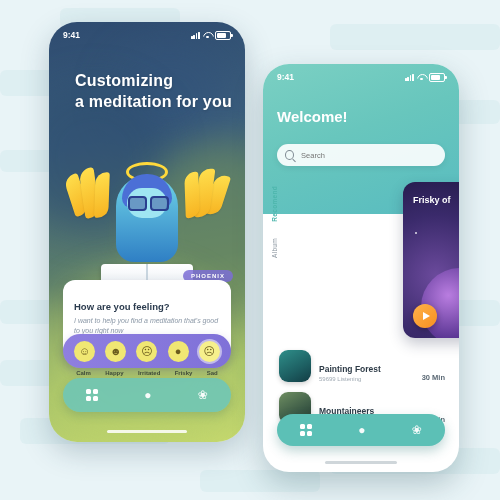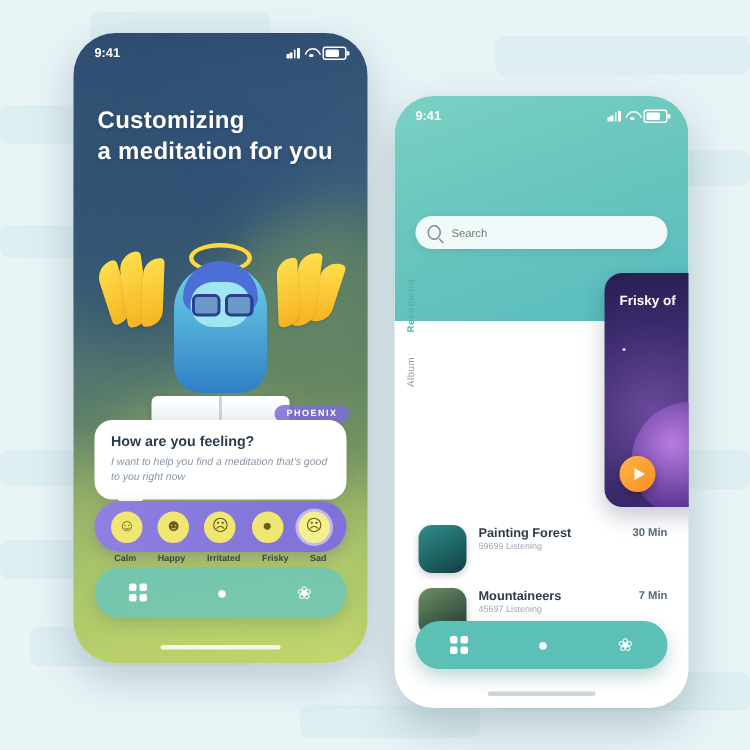--- a/index.html
+++ b/index.html
@@ -46,41 +46,41 @@
   .sig i:nth-child(2){left:2.4px;height:4px;}
   .sig i:nth-child(3){left:4.8px;height:5.5px;}
   .sig i:nth-child(4){left:7.2px;height:7px;}
   .wifi{width:9px;height:7px;position:relative;}
   .wifi::before{content:"";position:absolute;left:0;top:0;width:9px;height:9px;border:1.6px solid #fff;border-radius:50%;clip-path:polygon(0 0,100% 0,100% 45%,0 45%);}
   .wifi::after{content:"";position:absolute;left:3.3px;top:4.6px;width:2.4px;height:2.4px;background:#fff;border-radius:50%;}
   .bat{width:14px;height:7px;border:1px solid #fff;border-radius:2px;position:relative;}
   .bat::after{content:"";position:absolute;right:-2.5px;top:2px;width:1.5px;height:3px;background:#fff;border-radius:0 1px 1px 0;}
   .bat i{position:absolute;left:1px;top:1px;bottom:1px;width:9px;background:#fff;border-radius:1px;}
 
-  .p1-title{position:absolute;left:16px;top:48px;color:#fff;font-size:16px;font-weight:bold;line-height:21px;letter-spacing:.2px;text-shadow:0 1px 3px rgba(0,0,0,.18);}
+  .p1-title{position:absolute;left:26px;top:48px;color:#fff;font-size:16px;font-weight:bold;line-height:21px;letter-spacing:.2px;text-shadow:0 1px 3px rgba(0,0,0,.18);}
 
   
   .char{position:absolute;left:50%;top:140px;transform:translateX(-50%);width:160px;height:130px;}
   .wingL,.wingR{position:absolute;top:6px;width:52px;height:62px;}
   .wingL{left:2px;}
   .wingR{right:2px;}
   .feather{position:absolute;border-radius:12px 3px 12px 3px;background:linear-gradient(160deg,#ffe14f,#f6b11f);box-shadow:0 1px 2px rgba(0,0,0,.12);}
   .halo{position:absolute;left:50%;top:0;transform:translateX(-50%);width:36px;height:14px;border:3px solid #ffd93b;border-radius:50%;}
   .body{position:absolute;left:50%;top:14px;transform:translateX(-50%);width:62px;height:86px;border-radius:30px 30px 18px 18px;background:linear-gradient(180deg,#6fd4e8,#2f7fc4);}
   .hair{position:absolute;left:50%;top:12px;transform:translateX(-50%);width:50px;height:34px;border-radius:26px 26px 10px 10px;background:#4b6fd6;}
   .face{position:absolute;left:50%;top:26px;transform:translateX(-50%);width:40px;height:30px;border-radius:18px;background:#9fe6f2;}
   .glass{position:absolute;top:34px;width:15px;height:11px;border:2px solid #2a3f8f;border-radius:4px;background:rgba(40,60,140,.45);}
   .glassL{left:50%;margin-left:-19px;}
   .glassR{left:50%;margin-left:3px;}
   .book{position:absolute;left:50%;bottom:0;transform:translateX(-50%);width:92px;height:28px;background:linear-gradient(180deg,#fff,#e7edf3);border-radius:4px;box-shadow:0 2px 5px rgba(0,0,0,.2);}
   .book::after{content:"";position:absolute;left:50%;top:0;width:2px;height:100%;background:#c9d6e0;transform:translateX(-50%);}
 
   .phoenix-tag{position:absolute;right:12px;top:248px;background:rgba(124,110,214,.85);color:#fff;font-size:6px;font-weight:bold;letter-spacing:1px;padding:3px 8px;border-radius:8px;}
 
-  .bubble{position:absolute;left:14px;top:258px;width:168px;background:#fff;border-radius:12px;padding:9px 11px;box-sizing:border-box;box-shadow:0 4px 12px rgba(30,50,70,.18);}
+  .bubble{position:absolute;left:14px;top:258px;width:168px;background:#fff;border-radius:12px;padding:21px 11px;box-sizing:border-box;box-shadow:0 4px 12px rgba(30,50,70,.18);}
   .bubble h4{margin:0 0 4px;font-size:9.5px;color:#2b3b4e;font-weight:bold;}
   .bubble p{margin:0;font-size:7px;color:#8a97a6;line-height:10px;font-style:italic;}
   .bubble::after{content:"";position:absolute;left:18px;bottom:-6px;width:12px;height:12px;background:#fff;transform:rotate(45deg);}
 
   .moods{position:absolute;left:14px;top:312px;width:168px;height:34px;border-radius:17px;background:linear-gradient(90deg,#8f7fe0,#7f71d8);display:flex;align-items:center;justify-content:space-around;padding:0 6px;box-sizing:border-box;box-shadow:0 4px 10px rgba(60,50,140,.25);}
   .mood{width:21px;height:21px;border-radius:50%;background:#f0e773;display:flex;align-items:center;justify-content:center;font-size:11px;color:#6a5c1d;line-height:1;}
   .mood.active{background:#f6f08c;box-shadow:0 0 0 2px rgba(255,255,255,.5);}
   .moodlabels{position:absolute;left:14px;top:348px;width:168px;display:flex;justify-content:space-around;padding:0 6px;box-sizing:border-box;}
   .moodlabels span{font-size:6px;color:#3e4a3a;font-weight:bold;}
 
@@ -112,21 +112,21 @@
   .card{position:absolute;top:0;width:110px;height:156px;border-radius:12px;overflow:hidden;box-shadow:0 6px 14px rgba(30,40,70,.25);}
   .card.c1{left:0;background:radial-gradient(circle at 70% 75%,#4b3b86 0%,#2a2457 45%,#171338 100%);}
   .card.c2{left:118px;width:110px;background:radial-gradient(circle at 30% 60%,#6b4a9c 0%,#3a2a6b 50%,#1d1640 100%);}
   .star{position:absolute;background:#fff;border-radius:50%;opacity:.85;}
   .planet{position:absolute;border-radius:50%;}
   .cardtitle{position:absolute;left:10px;top:12px;color:#fff;font-size:9px;font-weight:bold;line-height:12px;}
   .play{position:absolute;left:10px;bottom:10px;width:24px;height:24px;border-radius:50%;background:linear-gradient(135deg,#ffb24a,#f79020);display:flex;align-items:center;justify-content:center;box-shadow:0 2px 6px rgba(0,0,0,.3);}
   .play::after{content:"";width:0;height:0;border-left:7px solid #fff;border-top:4.5px solid transparent;border-bottom:4.5px solid transparent;margin-left:2px;}
 
   .list{position:absolute;left:16px;top:286px;width:166px;}
-  .row{display:flex;align-items:flex-start;gap:8px;margin-bottom:10px;}
+  .row{display:flex;align-items:flex-end;gap:8px;margin-bottom:10px;}
   .thumb{width:32px;height:32px;border-radius:9px;flex:0 0 32px;box-shadow:0 2px 5px rgba(0,0,0,.18);}
   .th1{background:linear-gradient(150deg,#2f8f8a,#1d5f62 60%,#123c44);}
   .th2{background:linear-gradient(150deg,#6f8f62,#3c5a46 60%,#22332c);}
   .rtext{flex:1;min-width:0;}
   .rtitle{font-size:8.5px;color:#2e3b47;font-weight:bold;}
   .rsub{font-size:6px;color:#a0aab3;margin-top:2px;}
   .rtime{font-size:7.5px;color:#5a6874;font-weight:bold;}
 
   .tabbar2{position:absolute;left:14px;bottom:26px;width:168px;height:32px;border-radius:16px;background:#5cc0b6;display:flex;align-items:center;justify-content:space-around;box-shadow:0 5px 12px rgba(40,120,115,.3);}
   .homebar2{position:absolute;left:50%;bottom:8px;transform:translateX(-50%);width:72px;height:3px;border-radius:2px;background:#cfd6da;}
@@ -255,20 +255,21 @@
             <i></i>
             <i></i>
           </span>
         <span class="wifi"></span>
         <span class="bat">
             <i></i>
           </span>
       </span>
     </div>
 
+    <div class="welcome">Welcome!</div>
 
     <div class="search">
       <span class="mag"></span>
       <input placeholder="Search" style="">
     </div>
 
     <div class="vtabs">
       <span class="vtab t1 active">Recomend</span>
       <span class="vtab t2">Album</span>
     </div>

